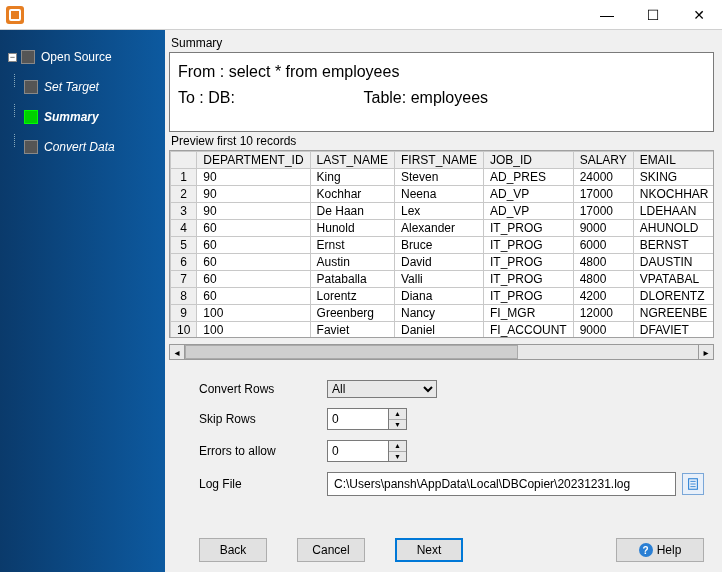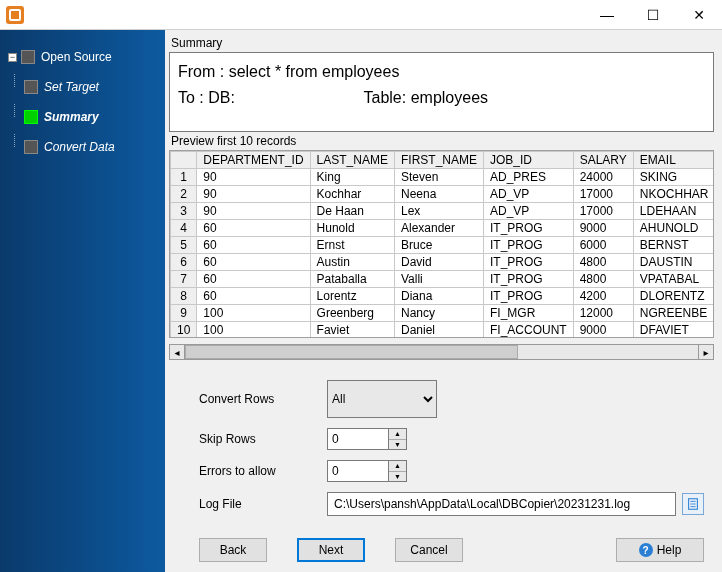--- a/index.html
+++ b/index.html
@@ -184,21 +184,21 @@
   padding-left: 30px;
   padding-right: 10px;
 }
 .options label { font-size: 12px; }
 select, input[type=text].num {
   font-size: 12px;
   font-family: inherit;
 }
 select.combo {
   width: 110px;
-  height: 38px;
+  height: 18px;
   border: 1px solid #7a7a7a;
   background: #e8e8e8;
 }
 .spinner {
   display: inline-flex;
   align-items: stretch;
   height: 22px;
   width: 80px;
   border: 1px solid #7a7a7a;
   background: #fff;
@@ -488,25 +488,25 @@
             <line x1="5" y1="11" x2="11" y2="11" stroke="#2a7fd4"></line>
           </svg>
         </div>
       </div>
     </div>
 
     <div class="footer">
       <div class="btn">
           <span>Back</span>
         </div>
+      <div class="btn">
+          <span>Cancel</span>
+        </div>
       <div class="btn primary">
           <span>Next</span>
-        </div>
-      <div class="btn">
-          <span>Cancel</span>
         </div>
       <div class="spacer"></div>
       <div class="help">
         <div class="help-icon">?</div>
         <span>Help</span>
       </div>
     </div>
   </div>
 </div>
 

